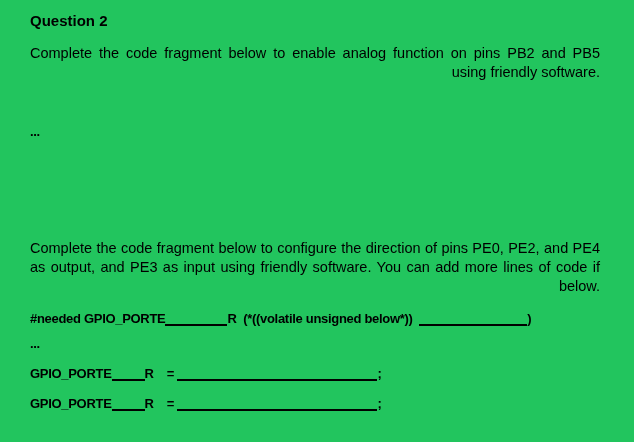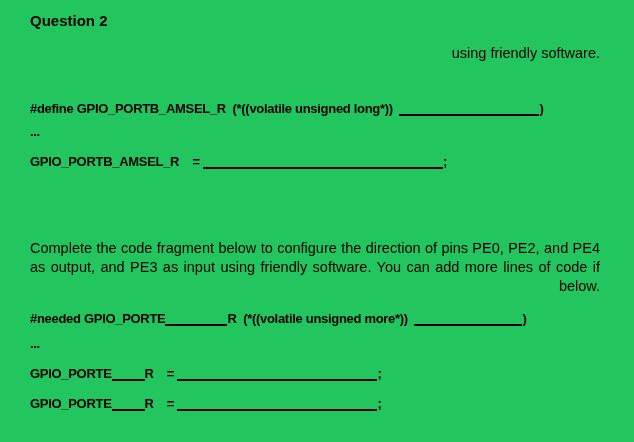--- a/index.html
+++ b/index.html
@@ -66,37 +66,36 @@
   .t-q3-assign2 { top: 396px; }
 </style>
 </head>
 <body>
 
 <div class="page">
 
   <div class="abs heading t-q2-head">Question 2</div>
 
   <div class="abs body-text t-q2-body">
+    <div class="jline">Complete the code fragment below to enable analog function on pins PB2 and PB5</div>
     <div class="jlast">using friendly software.</div>
   </div>
 
-  <div class="abs code t-q2-define"><span>#define GPIO_PORTB_AMSEL_R  (*((volatile unsigned long*))  </span><span class="blank w-def-q2"></span><span>)</span></div>
 
   <div class="abs code t-q2-dots">...</div>
 
-  <div class="abs code t-q2-assign"><span>GPIO_PORTB_AMSEL_R    = </span><span class="blank w-assign-q2"></span><span>;</span></div>
 
 
   <div class="abs body-text t-q3-body">
     <div class="jline">Complete the code fragment below to configure the direction of pins PE0, PE2, and PE4</div>
     <div class="jline">as output, and PE3 as input using friendly software. You can add more lines of code if</div>
     <div class="jlast">below.</div>
   </div>
 
-  <div class="abs code t-q3-define"><span>#needed GPIO_PORTE</span><span class="blank w-gap-def"></span><span>R  (*((volatile unsigned more*))  </span><span class="blank w-def-q3"></span><span>)</span></div>
+  <div class="abs code t-q3-define"><span>#needed GPIO_PORTE</span><span class="blank w-gap-def"></span><span>R  (*((volatile unsigned below*))  </span><span class="blank w-def-q3"></span><span>)</span></div>
 
   <div class="abs code t-q3-dots">...</div>
 
   <div class="abs code t-q3-assign1"><span>GPIO_PORTE</span><span class="blank w-gap-asn"></span><span>R    = </span><span class="blank w-assign-q3"></span><span>;</span></div>
 
   <div class="abs code t-q3-assign2"><span>GPIO_PORTE</span><span class="blank w-gap-asn"></span><span>R    = </span><span class="blank w-assign-q3"></span><span>;</span></div>
 
 </div>
 
 </body></html>

